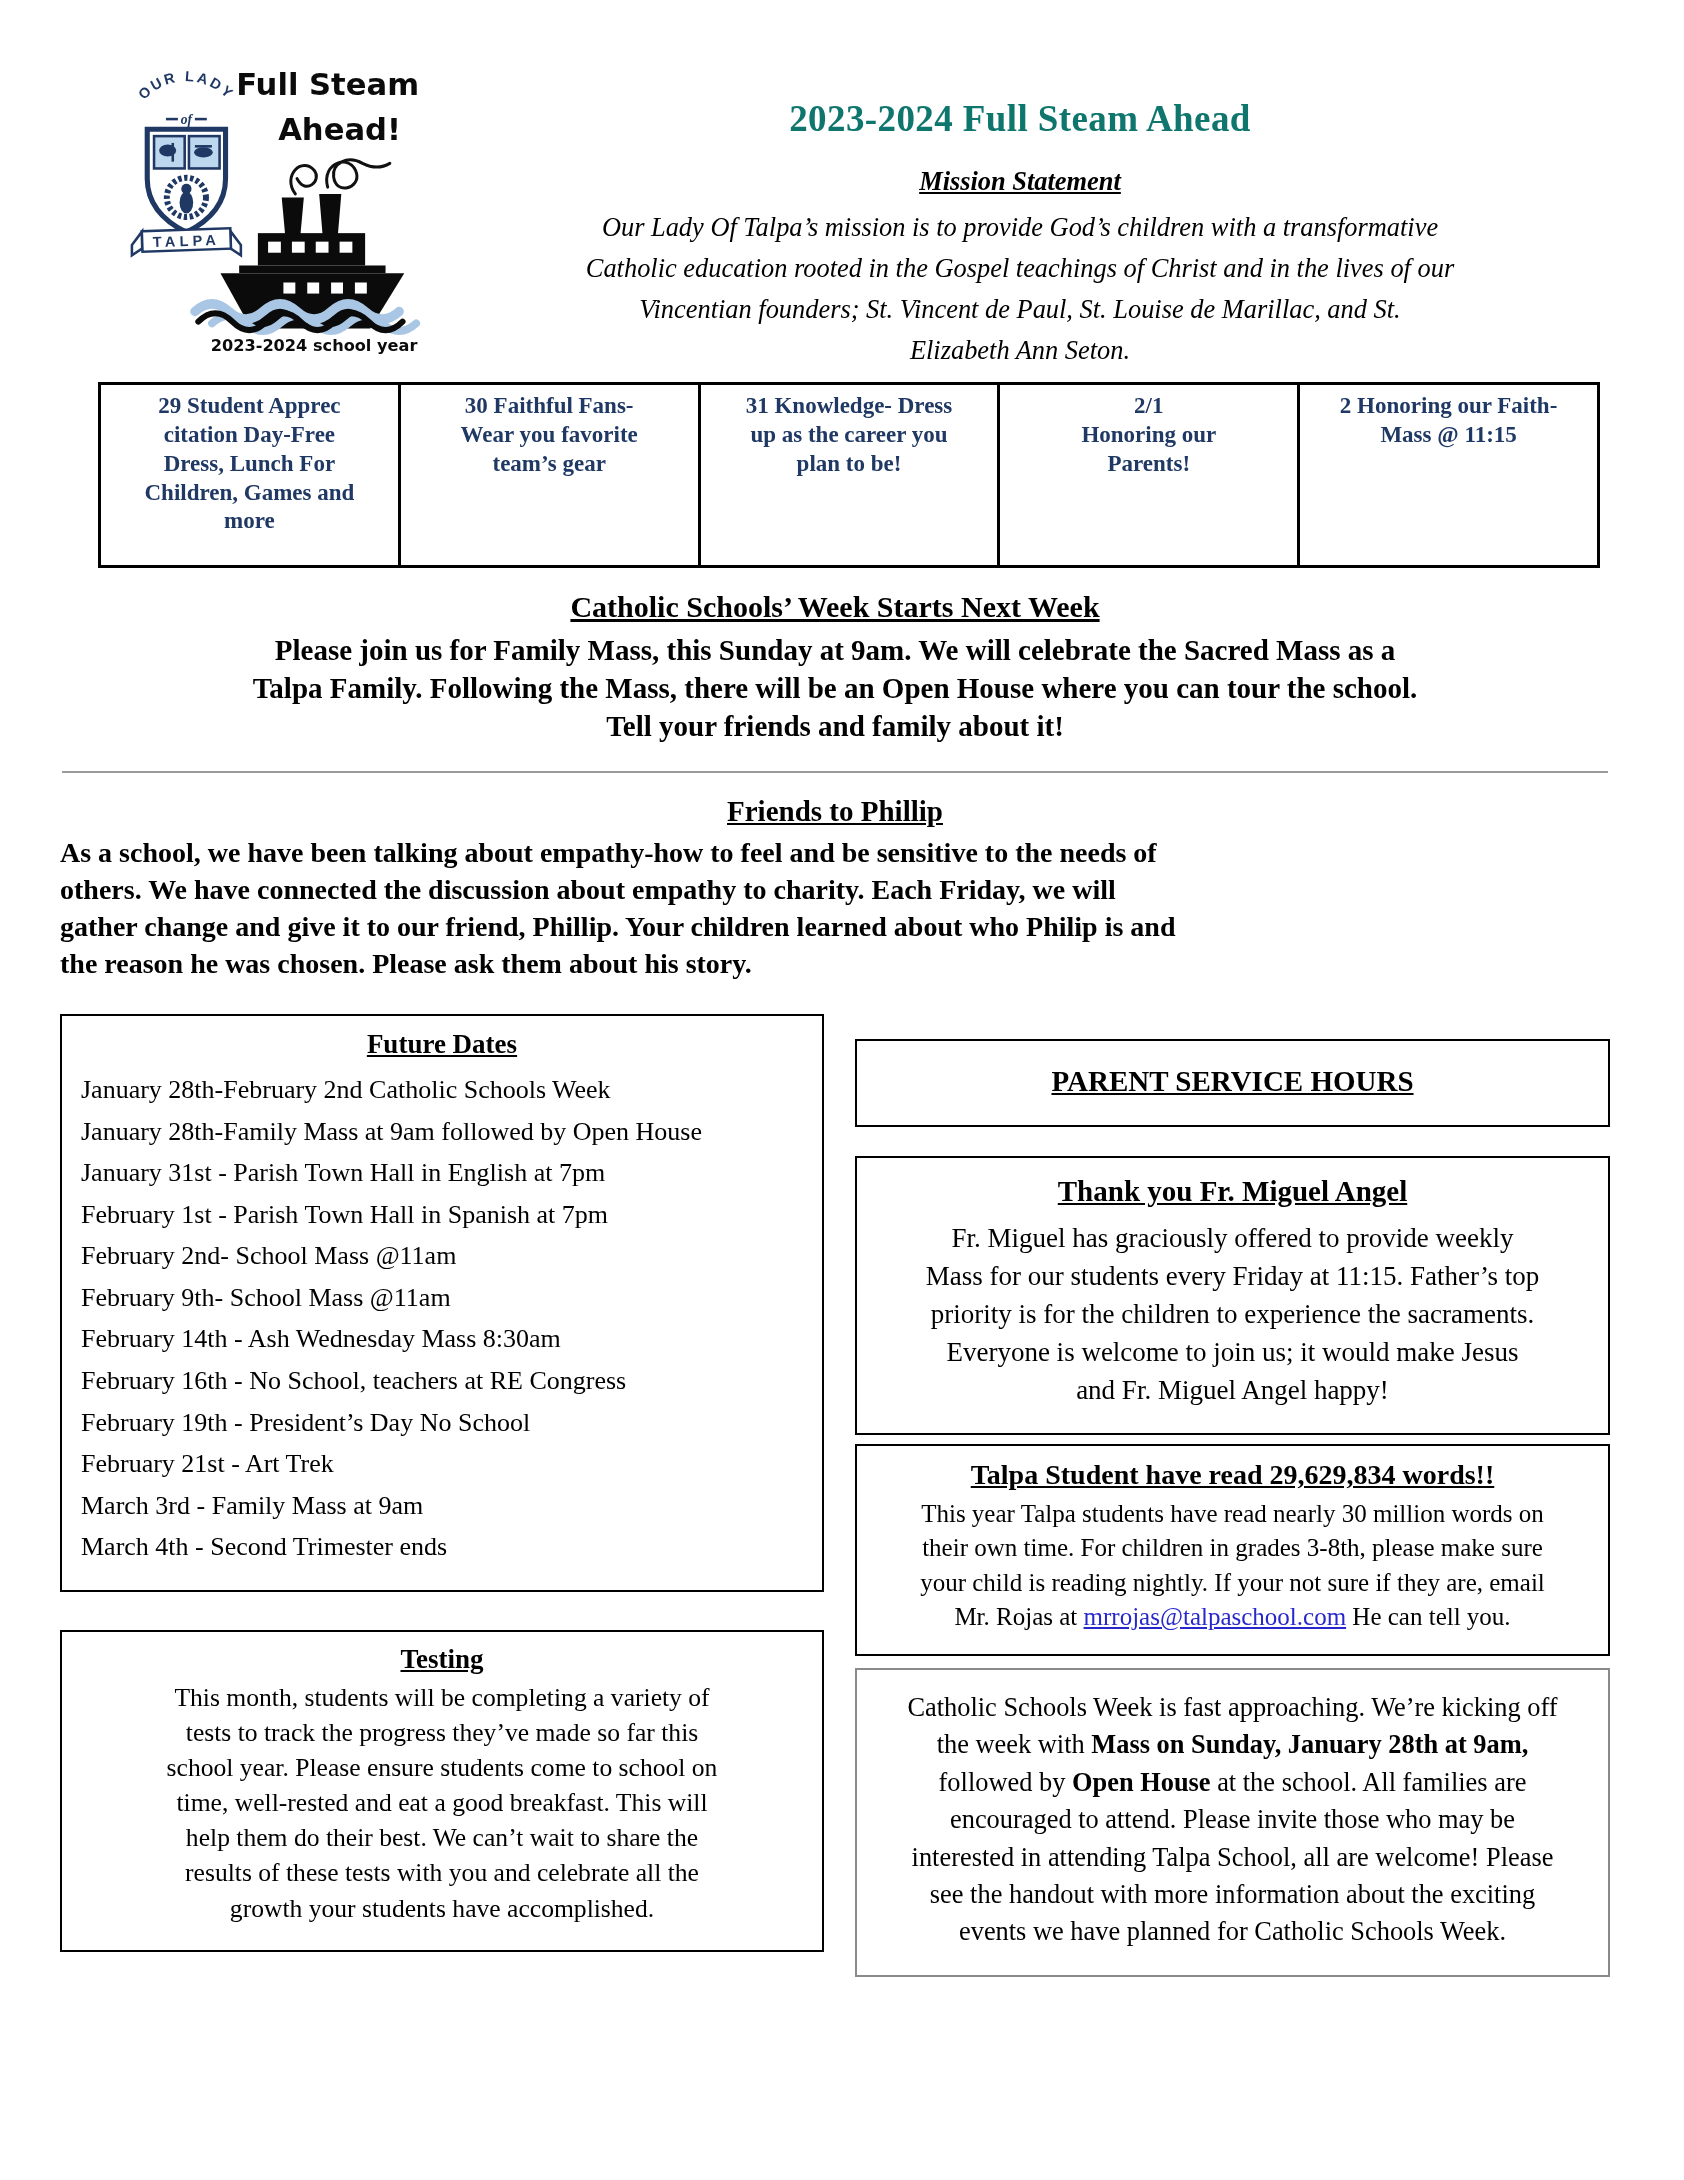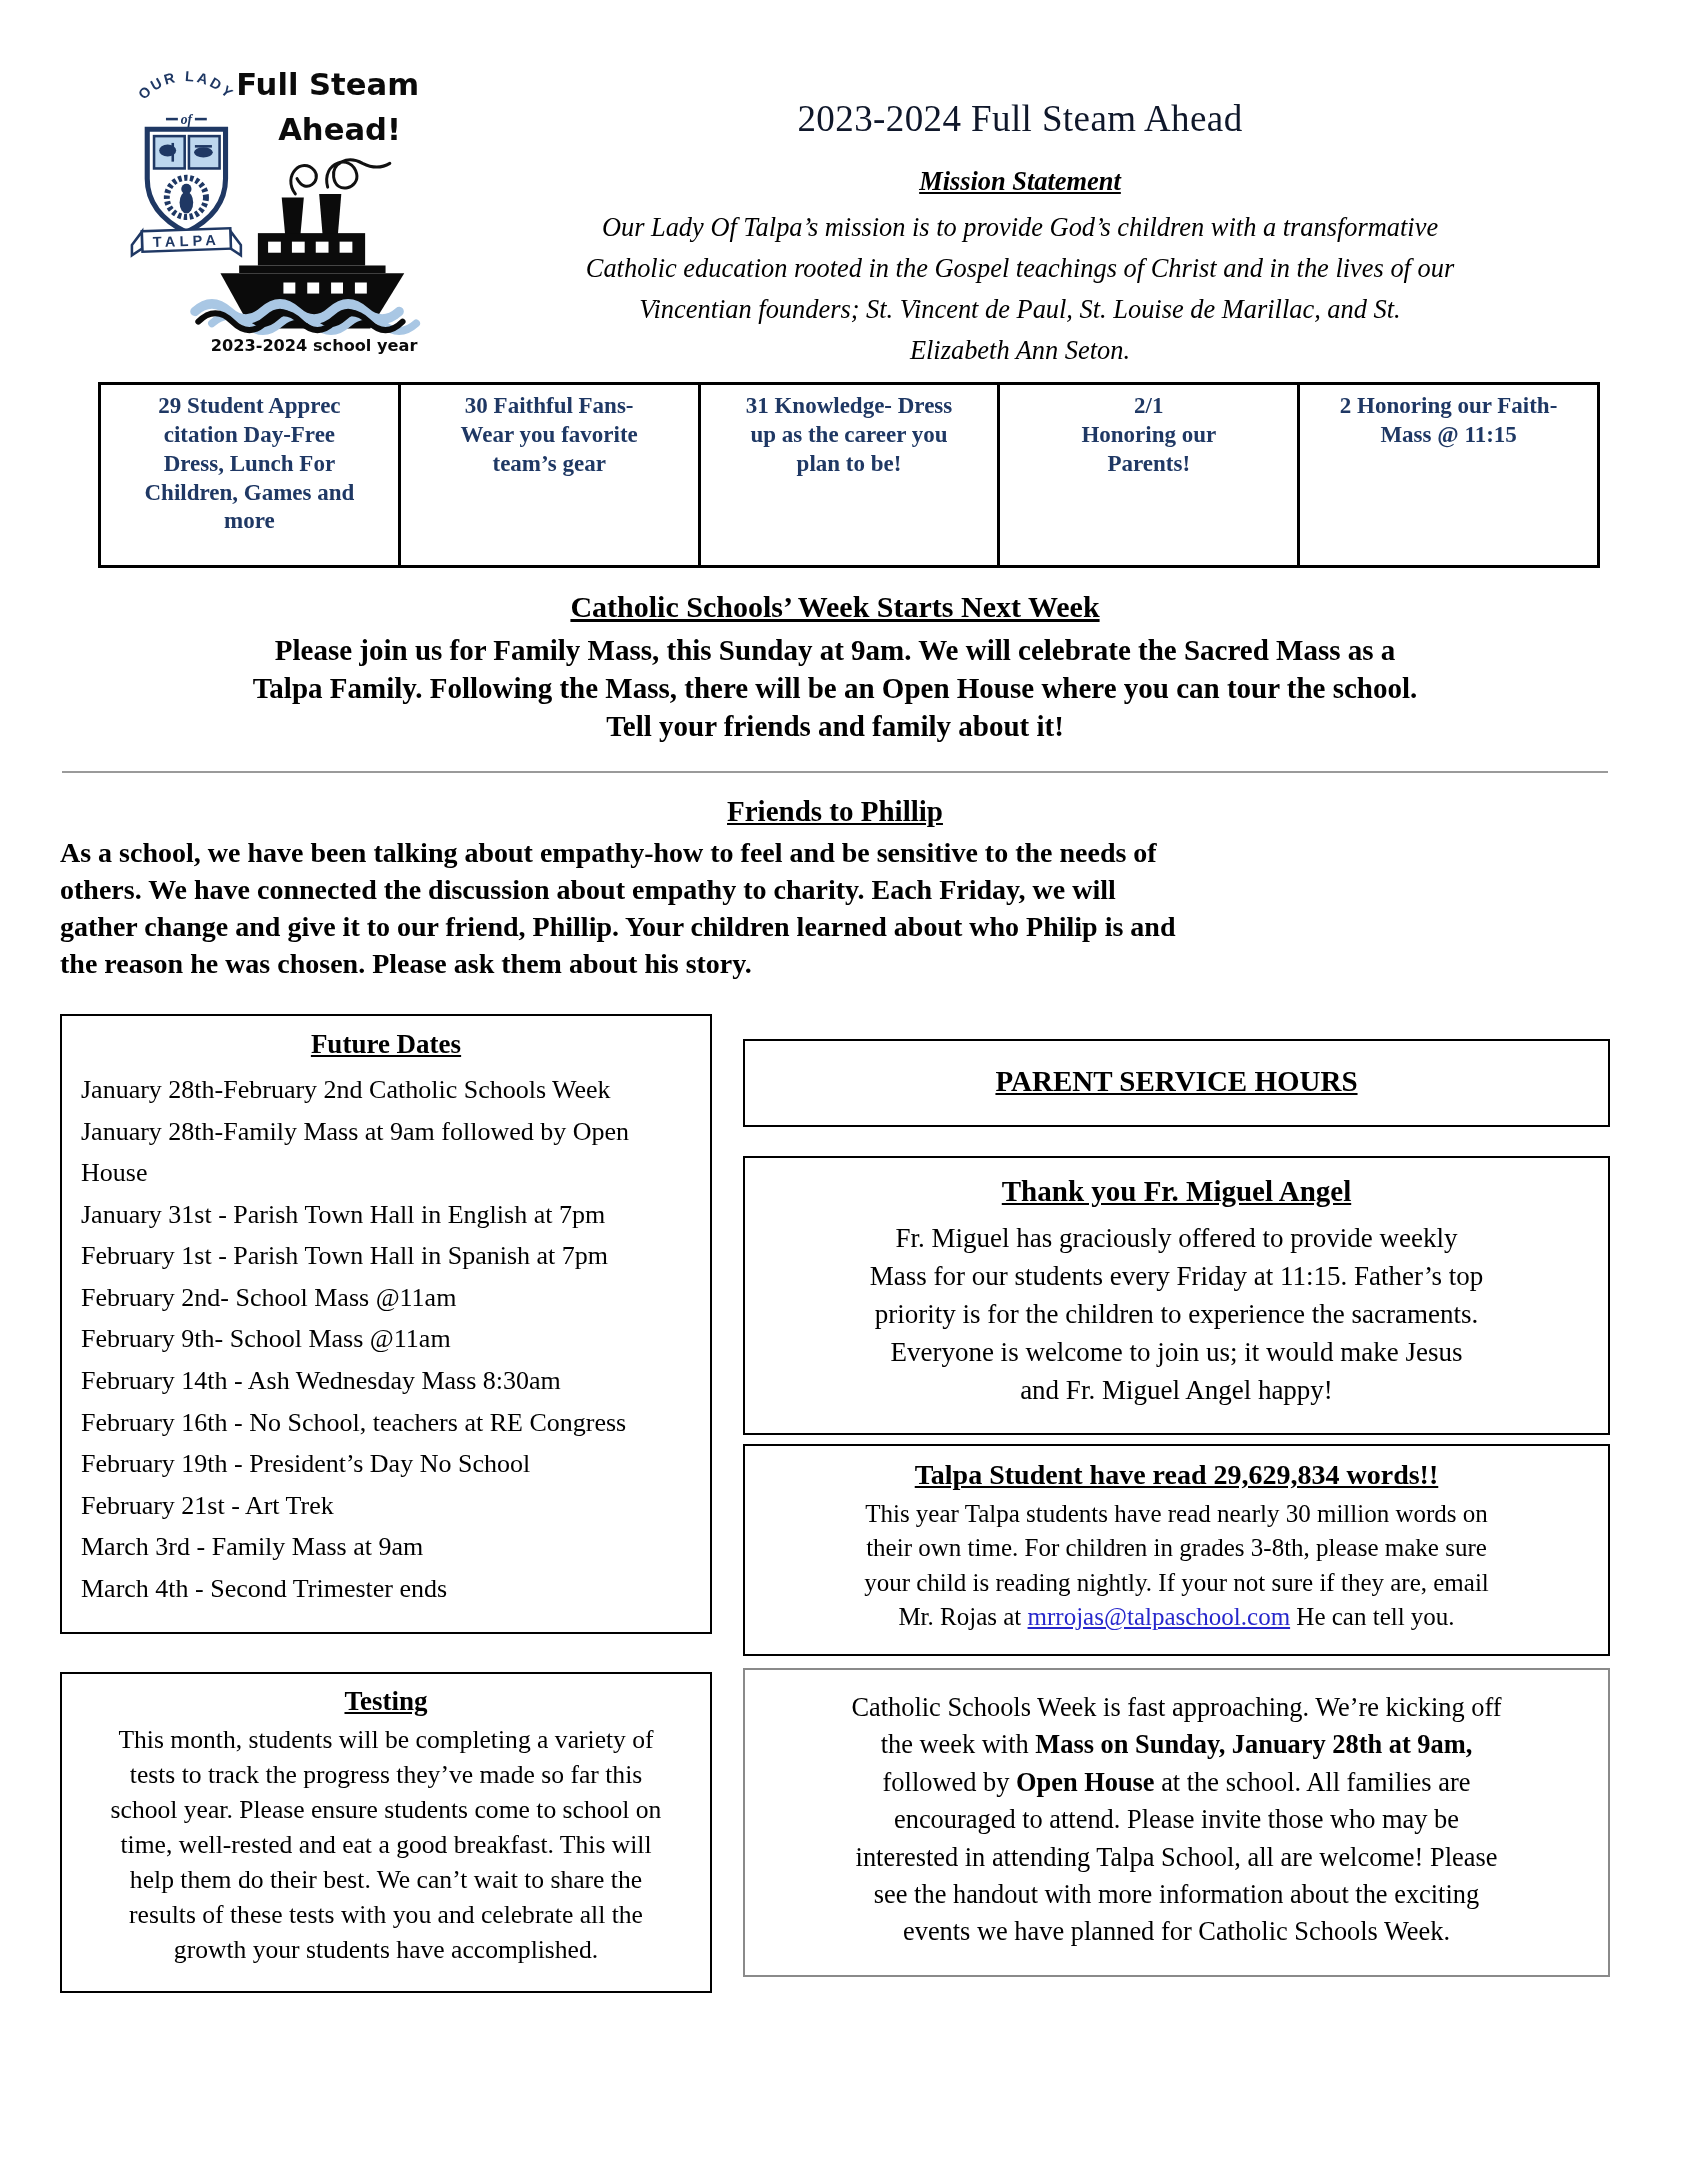--- a/index.html
+++ b/index.html
@@ -10,21 +10,21 @@
     color: #000;
     position: relative;
   }
   .page { width: 1685px; height: 2181px; padding: 51px 75px 0 60px; overflow: hidden; }
 
   
   .header { display: flex; }
   .logo-wrap { flex: none; width: 317px; margin-left: 53px; }
   .header-text { flex: 1; text-align: center; padding-top: 46px; }
   .page-title {
-    font-size: 37px; font-weight: normal; color: #0f172a; letter-spacing: 0.4px;
+    font-size: 37px; font-weight: bold; color: #0f766e; letter-spacing: 0.4px;
   }
   .mission-heading {
     margin-top: 25.6px; font-size: 26.4px; font-weight: bold; font-style: italic;
     text-decoration: underline;
   }
   .mission-text {
     margin-top: 10.2px; font-size: 26.4px; font-style: italic;
     line-height: 1.55; white-space: pre-line;
   }
 
@@ -42,21 +42,21 @@
     margin-top: 22px; text-align: center; font-size: 30px; font-weight: bold;
     text-decoration: underline;
   }
   .para { margin-top: 6.8px; font-size: 29px; font-weight: bold; line-height: 1.32; white-space: pre-line; }
   .para.center { text-align: center; }
   .para.left { font-size: 28px; }
   hr.divider { border: none; border-top: 2.6px solid #9a9a9a; margin: 25.6px 1.7px 0 1.7px; }
 
   
   .columns { display: flex; gap: 31px; margin-top: 31px; align-items: flex-start; }
-  .col-left { flex: none; width: 652px; }
+  .col-left { flex: none; width: 764px; }
   .col-right { flex: 1; margin-top: 25.6px; }
 
   .box { border: 2.6px solid #000; background: #fff; }
   .box h3 { text-align: center; font-size: 27px; font-weight: bold; text-decoration: underline; }
 
   .box-future { padding: 13.6px 19px 22px; }
   .future-list { margin-top: 8.5px; font-size: 26px; line-height: 1.6; white-space: pre-line; }
 
   .box-testing { margin-top: 38px; padding: 12px 22px 24px; }
   .box-testing .body { margin-top: 5.1px; text-align: center; font-size: 25.6px; line-height: 1.37; white-space: pre-line; }

